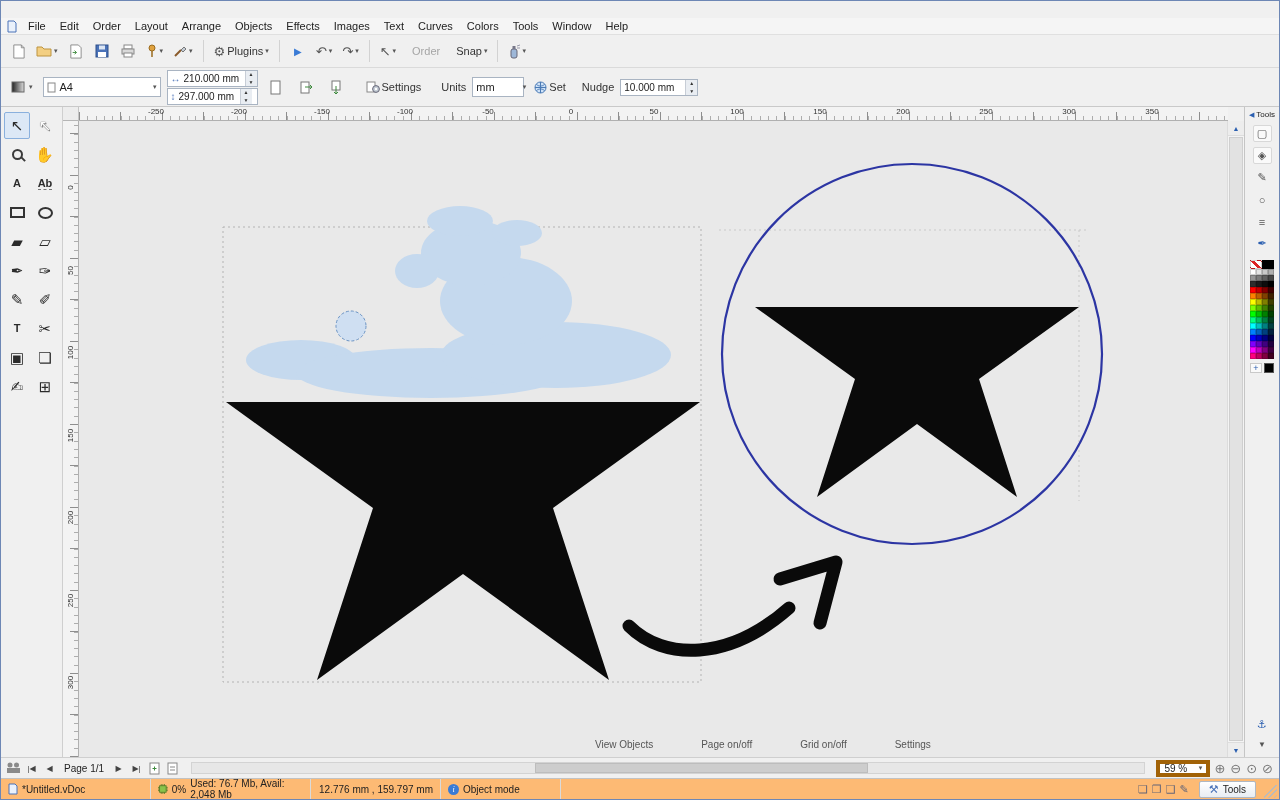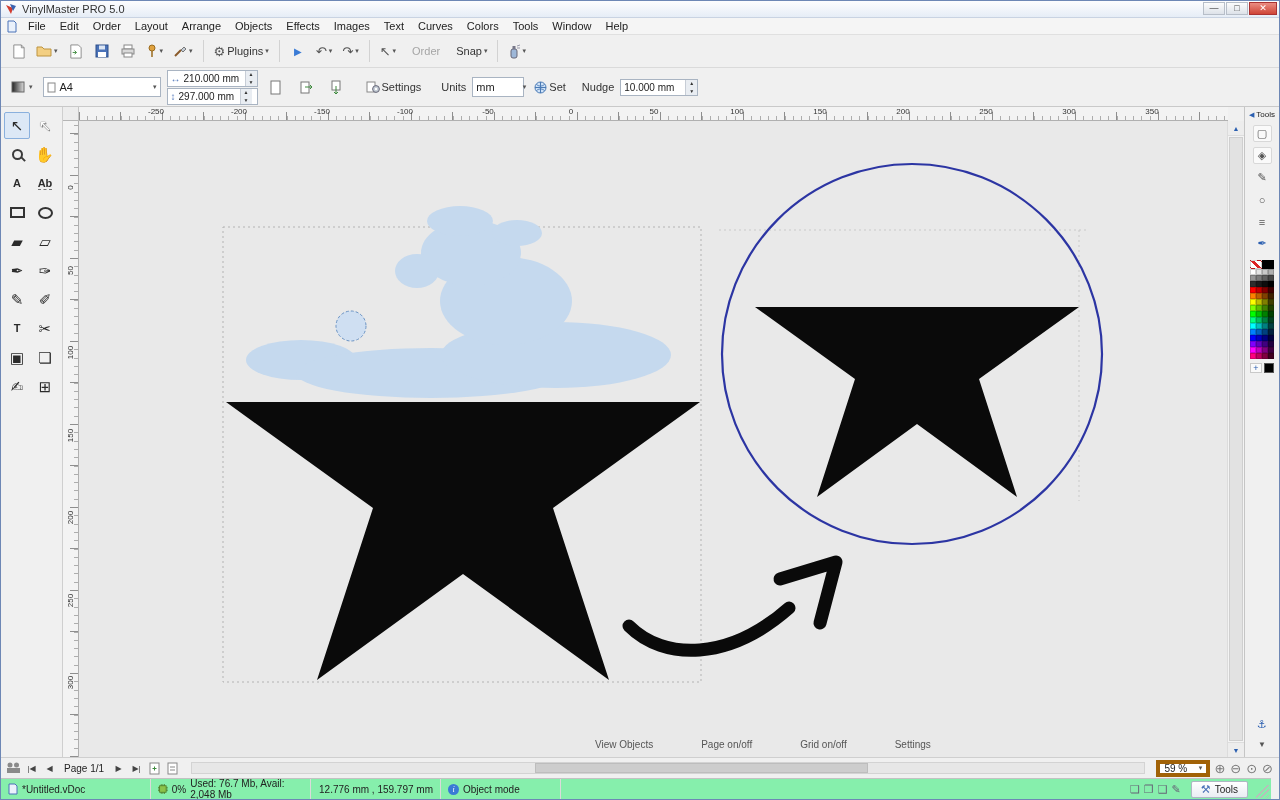--- a/index.html
+++ b/index.html
@@ -116,49 +116,37 @@
     border-top:1px solid #cfcfcf;display:flex;align-items:center;gap:3px;padding:0 5px;}
   .nav-btn{min-width:15px;height:16px;display:flex;align-items:center;justify-content:center;
     font-size:8px;color:#444;}
   .nav-page-label{font-size:10px;padding:0 4px;color:#222;}
   .h-scroll{flex:1;height:12px;background:#e7e7e7;border:1px solid #d3d3d3;position:relative;margin:0 8px;}
   .h-thumb{position:absolute;top:0;bottom:0;left:36%;width:35%;background:#cdcdcd;border:1px solid #bdbdbd;}
   .zoom-combo{width:54px;height:17px;background:#fff;border:4px solid #a16207;display:flex;
     align-items:center;justify-content:space-between;padding:0 4px;font-size:10px;}
   .circle-btn{font-size:13px;color:#777;line-height:1;padding:0 1px;}
   
-  .statusbar{position:absolute;left:0;right:8px;bottom:0;height:21px;background:#86efac;
+  .statusbar{position:absolute;left:0;right:0;bottom:0;height:21px;background:#fdba74;
     border-top:1px solid #c2c2c2;display:flex;align-items:center;font-size:10px;color:#222;}
   .sb-seg{height:100%;display:flex;align-items:center;gap:4px;padding:0 7px;border-right:1px solid #dadada;}
   .sb-spacer{flex:1;}
   .info-dot{width:11px;height:11px;border-radius:50%;background:#3a7bd5;color:#fff;display:flex;
     align-items:center;justify-content:center;font-size:8px;font-style:italic;font-family:"Liberation Serif",serif;}
   .sb-mini{font-size:11px;color:#667;padding:0 2px;}
   .sb-tools-btn{height:17px;display:flex;align-items:center;gap:4px;padding:0 9px;margin:0 8px;
     border:1px solid #afb8c4;background:linear-gradient(#fff,#e9edf3);border-radius:2px;}
   .grip{width:13px;height:13px;margin:4px 2px 0 0;
     background:linear-gradient(135deg,transparent 45%,#bbb 45% 52%,transparent 52% 65%,#bbb 65% 72%,transparent 72% 85%,#bbb 85% 92%,transparent 92%);}
 </style>
 </head>
 <body>
 
 <div class="app">
 
-  <div class="titlebar">
-    <svg class="app-logo" viewBox="0 0 12 12">
-      <path d="M1 2 L6 11 L8 5 Z" fill="#d23b2e"></path>
-      <path d="M5 1 L11 3 L8 8 Z" fill="#3a62b0"></path>
-    </svg>
-    <span class="title">VinylMaster PRO 5.0</span>
-    <div class="win-controls">
-      <div class="win-btn">—</div>
-      <div class="win-btn">□</div>
-      <div class="win-btn close">✕</div>
-    </div>
-  </div>
 
   <div class="menubar">
     <svg class="menu-doc" viewBox="0 0 12 13">
       <path d="M2 1h6l2 2v9H2z" fill="#eaf1fb" stroke="#4a72b8"></path>
     </svg>
     <span style="display:flex;">
         <span class="menu-item">File</span>
         <span class="menu-item">Edit</span>
         <span class="menu-item">Order</span>
         <span class="menu-item">Layout</span>

